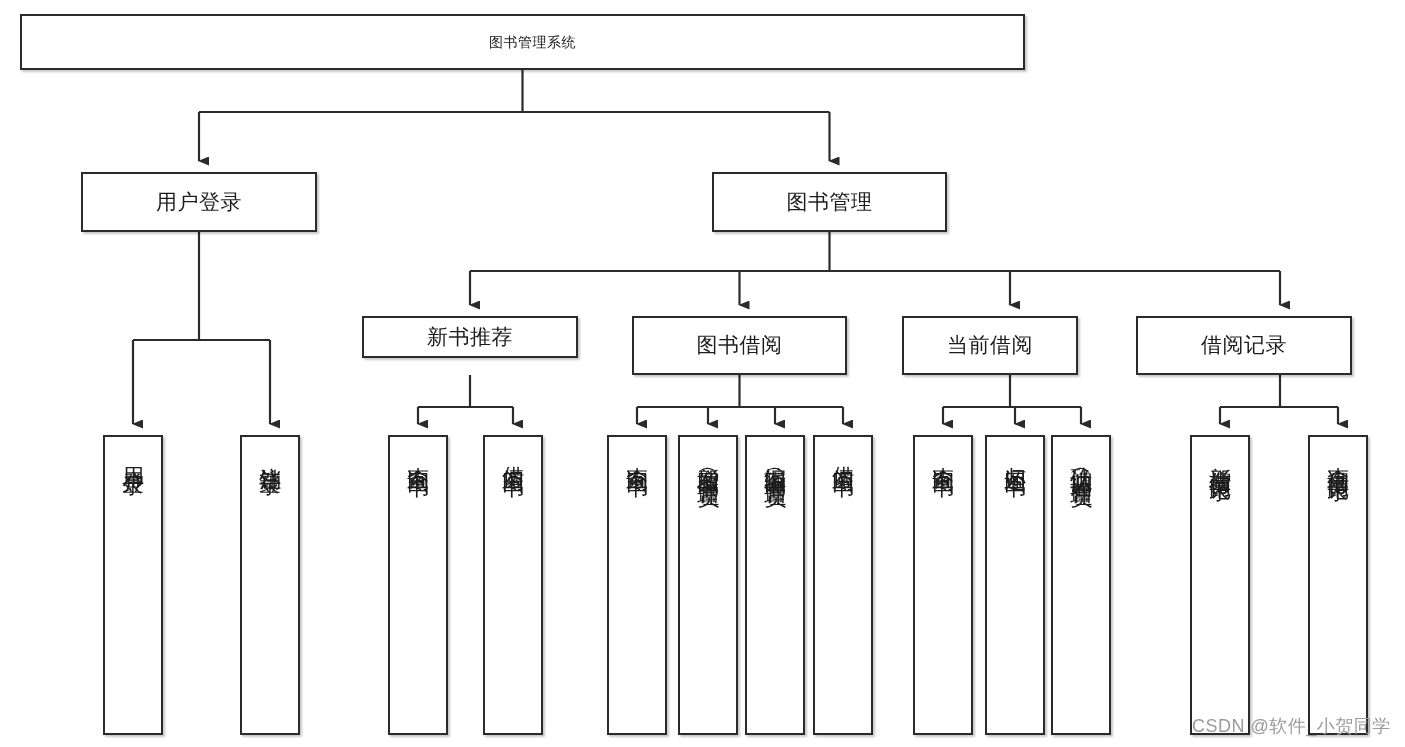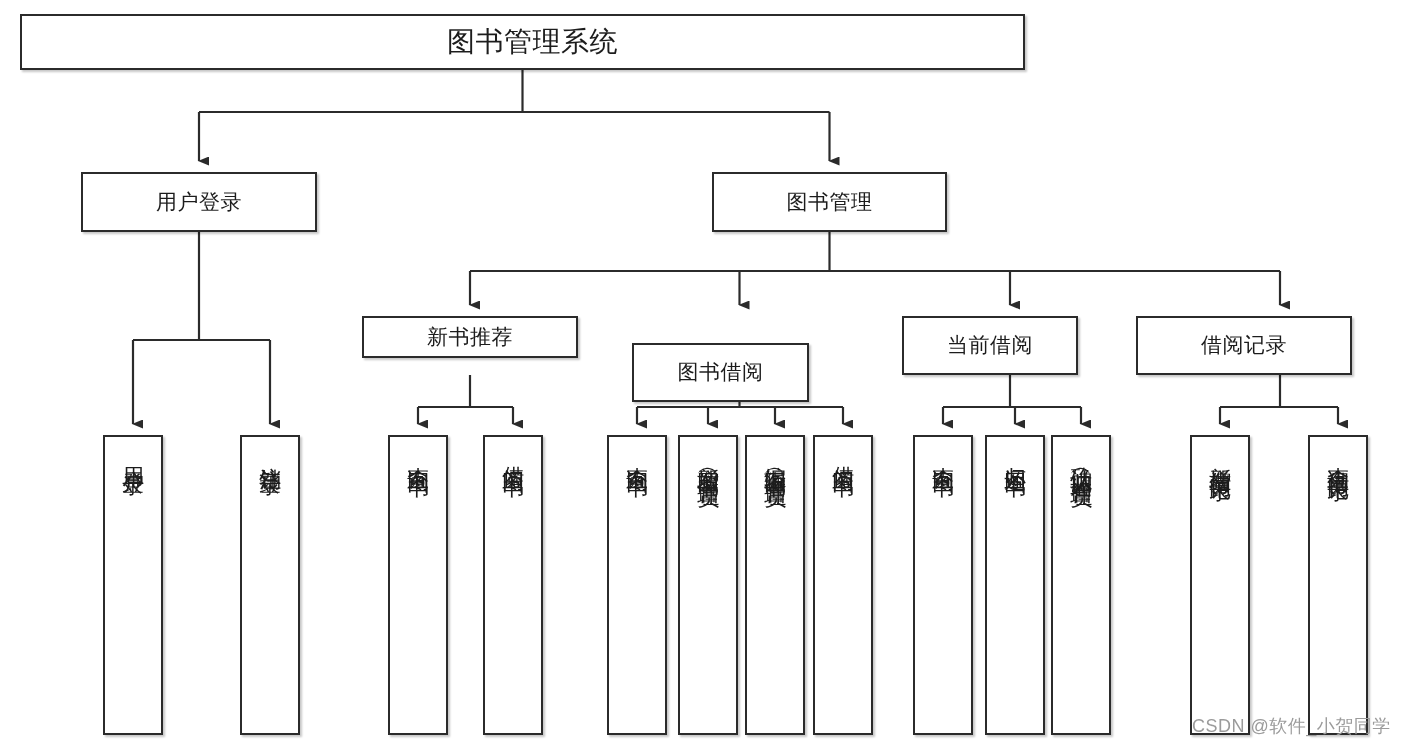--- a/index.html
+++ b/index.html
@@ -36,21 +36,21 @@
     justify-content: center;
     color: #1c1c1c;
   }
   .node .label {
     font-size: 21px;
     line-height: 1.18;
     letter-spacing: 0.5px;
     white-space: nowrap;
     text-align: center;
   }
-  .node.root .label { font-size: 28px; margin-left: 20px; }
+  .node.root .label { font-size: 14px; margin-left: 20px; }
   .node.leaf {
     align-items: flex-start;
     justify-content: center;
     padding-top: 12px;
   }
   .node.leaf .label {
     writing-mode: vertical-rl;
     text-orientation: upright;
     font-size: 22px;
     line-height: 1.12;
@@ -123,21 +123,21 @@
         <span class="label">用户登录</span>
       </div>
       <div class="node level2" style="left: 712px; top: 172px; width: 235px; height: 60px;">
         <span class="label">图书管理</span>
       </div>
     </div>
   <div id="level3-layer">
       <div class="node level3" style="left: 362px; top: 316px; width: 216px; height: 42px;">
         <span class="label">新书推荐</span>
       </div>
-      <div class="node level3" style="left: 632px; top: 316px; width: 177px; height: 59px; margin-top: 27px;">
+      <div class="node level3" style="left: 632px; top: 316px; width: 215px; height: 59px;">
         <span class="label">图书借阅</span>
       </div>
       <div class="node level3" style="left: 902px; top: 316px; width: 176px; height: 59px;">
         <span class="label">当前借阅</span>
       </div>
       <div class="node level3" style="left: 1136px; top: 316px; width: 216px; height: 59px;">
         <span class="label">借阅记录</span>
       </div>
     </div>
   <div id="leaves-layer">

